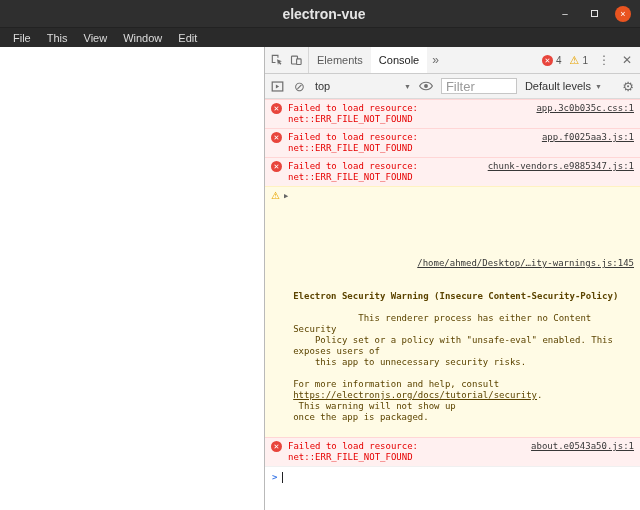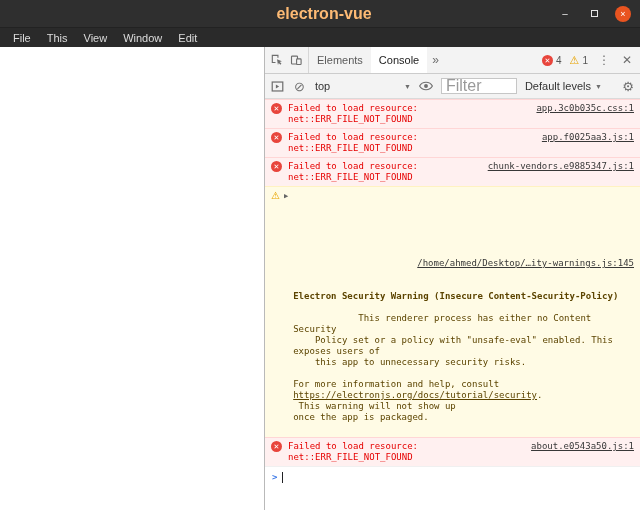--- a/index.html
+++ b/index.html
@@ -4,21 +4,21 @@
 <style>
   * { margin:0; padding:0; box-sizing:border-box; }
   html,body { width:640px; height:510px; overflow:hidden; background:#fff;
               font-family:"Liberation Sans", sans-serif; }
   .window { width:640px; height:510px; display:flex; flex-direction:column; }
 
   
   .titlebar { flex:0 0 28px; background:#2f2f2f; position:relative;
               display:flex; align-items:center; border-bottom:1px solid #222; }
   .win-title { position:absolute; left:8px; right:0; text-align:center;
-               color:#fdba74; font-size:16px; font-weight:bold; }
+               color:#e5e5e5; font-size:14px; font-weight:bold; }
   .win-controls { margin-left:auto; display:flex; align-items:center; gap:13px;
                   padding-right:9px; z-index:2; }
   .ctrl { color:#e6e6e6; font-size:11px; height:16px; width:16px;
           display:flex; align-items:center; justify-content:center; cursor:default; }
   .maxbox { width:7px; height:7px; border:1px solid #e6e6e6; display:inline-block; }
   .ctrl.close { background:#e95420; border-radius:50%; color:#fff; font-size:9px; }
 
   
   .menubar { flex:0 0 19px; background:#2a2a2a; display:flex; align-items:center;
              padding-left:5px; }
@@ -49,21 +49,21 @@
             cursor:pointer; padding:0 2px; }
 
   
   .toolbar { flex:0 0 25px; background:#f3f3f3; border-bottom:1px solid #dadada;
              display:flex; align-items:center; gap:8px; padding:0 6px;
              font-size:11px; color:#333; }
   .context-select { width:96px; display:flex; align-items:center;
                     justify-content:space-between; cursor:pointer; }
   .dd-arrow { font-size:7px; color:#6e6e6e; }
   .filter-input { width:76px; height:16px; border:1px solid #c6c6c6; background:#fff;
-                  font-size:16px; padding:0 4px; color:#333; outline:none;
+                  font-size:13px; padding:0 4px; color:#333; outline:none;
                   font-family:"Liberation Sans", sans-serif; }
   .filter-input::placeholder { color:#9a9a9a; }
   .levels { display:flex; align-items:center; gap:4px; cursor:pointer; white-space:nowrap; }
   .gear { margin-left:auto; color:#6e6e6e; font-size:13px; cursor:pointer;
           font-family:"DejaVu Sans", sans-serif; }
 
   
   .console { flex:1; overflow:hidden; background:#fff;
              font-family:"DejaVu Sans Mono","Liberation Mono",monospace;
              font-size:9px; line-height:11px; }

